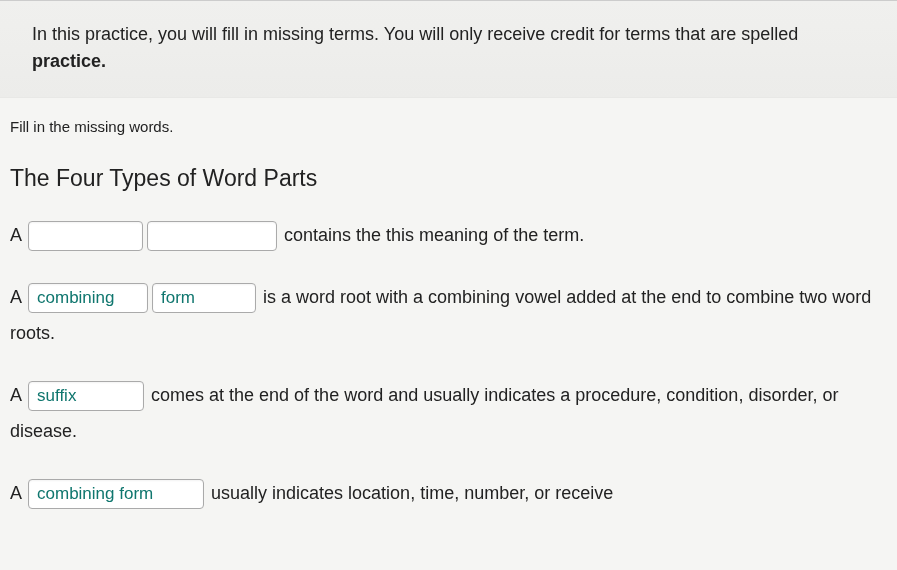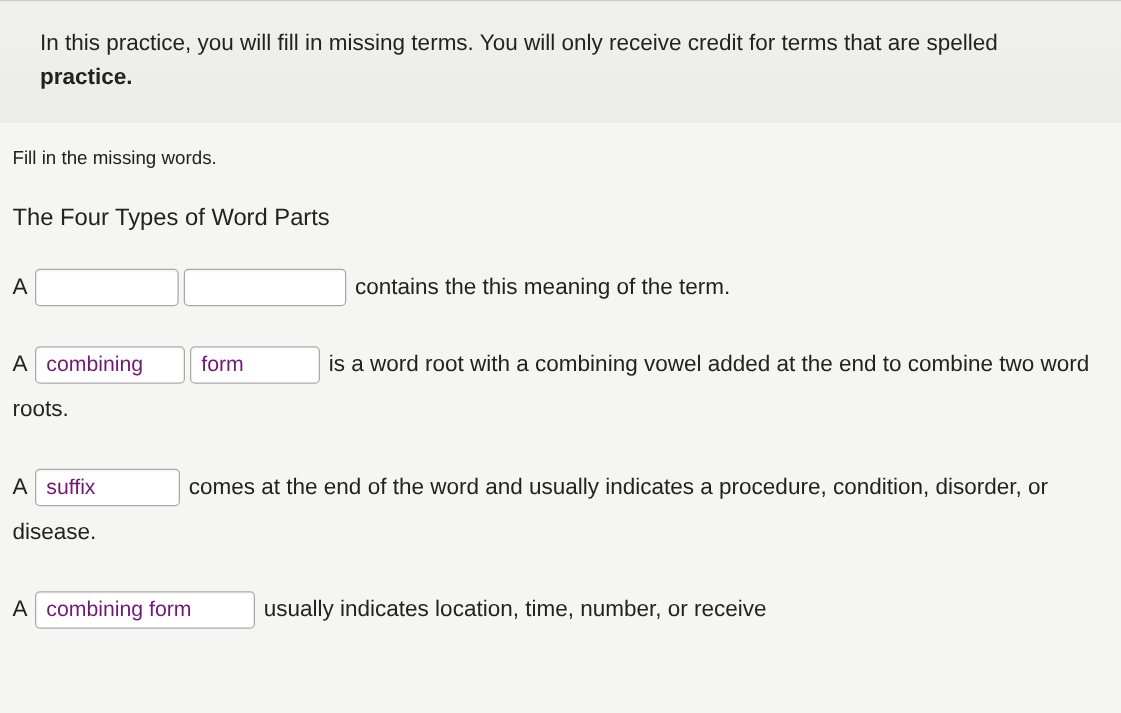--- a/index.html
+++ b/index.html
@@ -27,41 +27,41 @@
       padding: 18px 10px 0 10px;
       line-height: 1.5;
     }
     .section-heading {
       margin-bottom: 22px;
       font-size: 15px;
       font-weight: normal;
     }
     .sub-heading {
       margin-bottom: 22px;
-      font-size: 19px;
+      font-size: 23px;
       font-weight: normal;
     }
     .sentence {
       margin-bottom: 26px;
       line-height: 2.0;
     }
     .sentence-tight {
       margin-bottom: 16px;
       line-height: 2.0;
     }
     input[type="text"] {
       display: inline-block;
       vertical-align: baseline;
       height: 30px;
       border: 1px solid #aaa;
       border-radius: 4px;
       background: #fff;
       font-family: inherit;
       font-size: 17px;
-      color: #701a75;
+      color: #0f766e;
       padding: 2px 8px;
       margin: 0 2px;
       box-shadow: inset 0 1px 2px rgba(0,0,0,0.05);
     }
     .w-small { width: 115px; }
     .w-med   { width: 130px; }
     .w-combining { width: 120px; }
     .w-form  { width: 104px; }
     .w-suffix { width: 116px; }
     .w-combform { width: 176px; }

